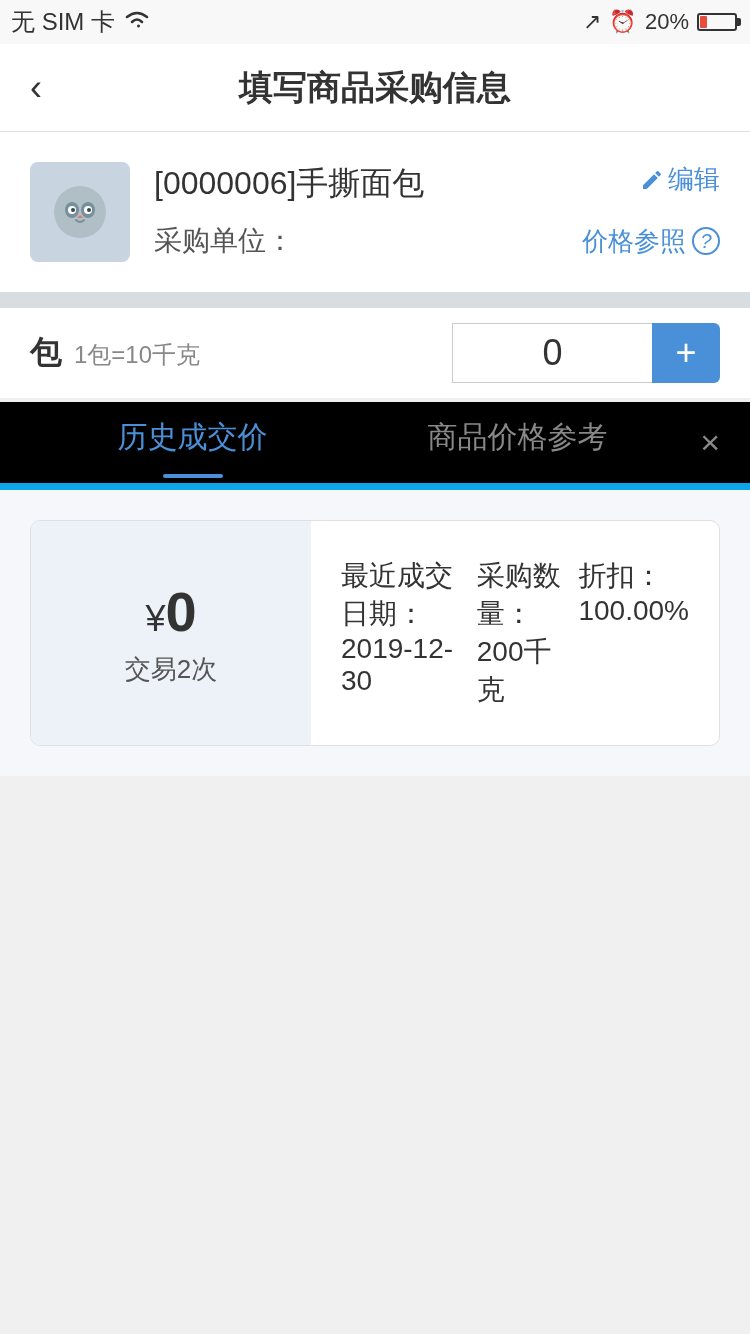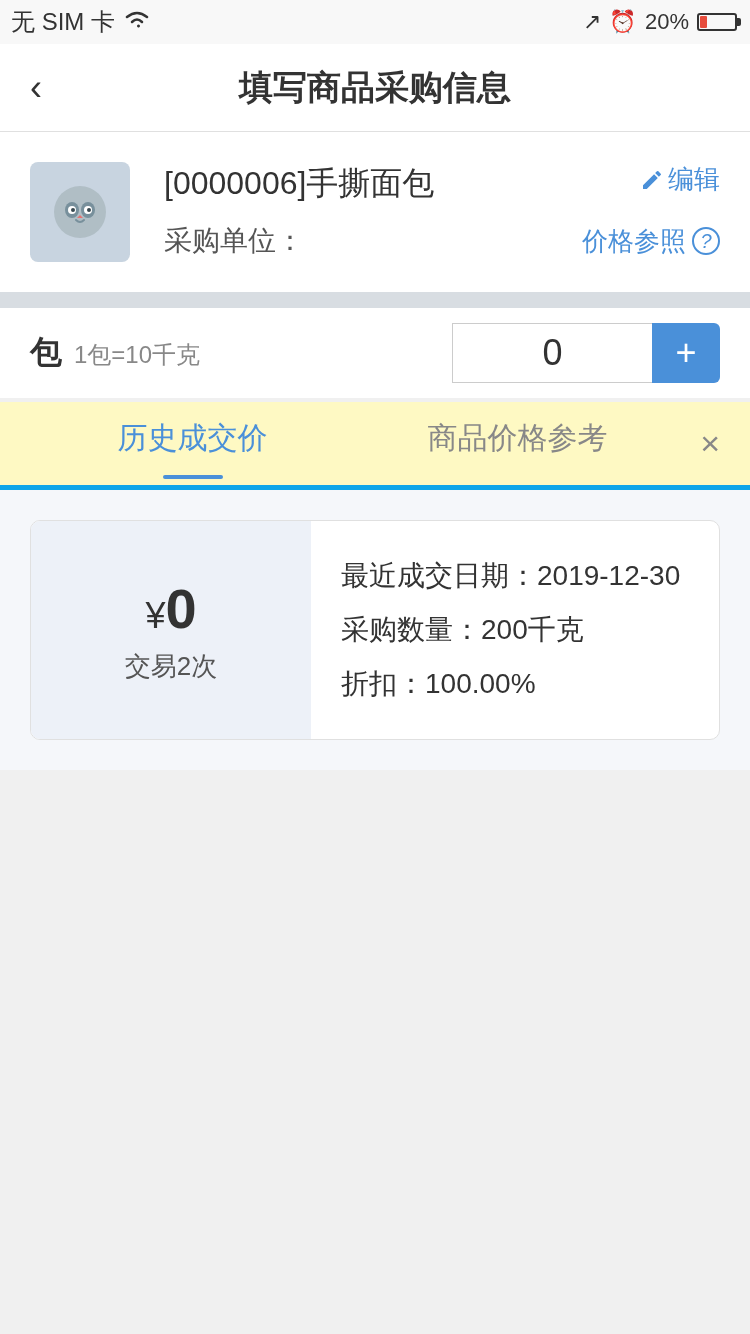--- a/index.html
+++ b/index.html
@@ -111,21 +111,20 @@
       height: 100px;
       background: #c8d4e0;
       border-radius: 8px;
       display: flex;
       align-items: center;
       justify-content: center;
       flex-shrink: 0;
     }
     .product-info {
       flex: 1;
-      margin-left: 10px;
     }
     .product-header-row {
       display: flex;
       justify-content: space-between;
       align-items: flex-start;
       margin-bottom: 16px;
     }
     .product-name {
       font-size: 32px;
       font-weight: 500;
@@ -239,25 +238,25 @@
       cursor: pointer;
       border-radius: 0 6px 6px 0;
     }
 
     
     .tab-section {
       background: #f5f7fa;
       margin-top: 4px;
     }
     .tab-bar {
-      background: #fef9c3;
+      background: #000000;
       display: flex;
       align-items: center;
       height: 88px;
-      border-bottom: 5px solid #0ea5e9;
+      border-bottom: 7px solid #0ea5e9;
       padding: 0 30px;
       position: relative;
     }
     .tab-item {
       flex: 1;
       text-align: center;
       font-size: 30px;
       color: #888;
       cursor: pointer;
       padding-bottom: 10px;
@@ -316,21 +315,21 @@
     }
     .card-trade-count {
       font-size: 26px;
       color: #555;
       margin-top: 8px;
     }
     .card-right {
       flex: 1;
       padding: 36px 30px;
       display: flex;
-      flex-direction: column;
+      flex-direction: row;
       gap: 16px;
     }
     .card-detail-row {
       font-size: 28px;
       color: #333;
     }
 
     
     .owl-icon {
       width: 60px;

